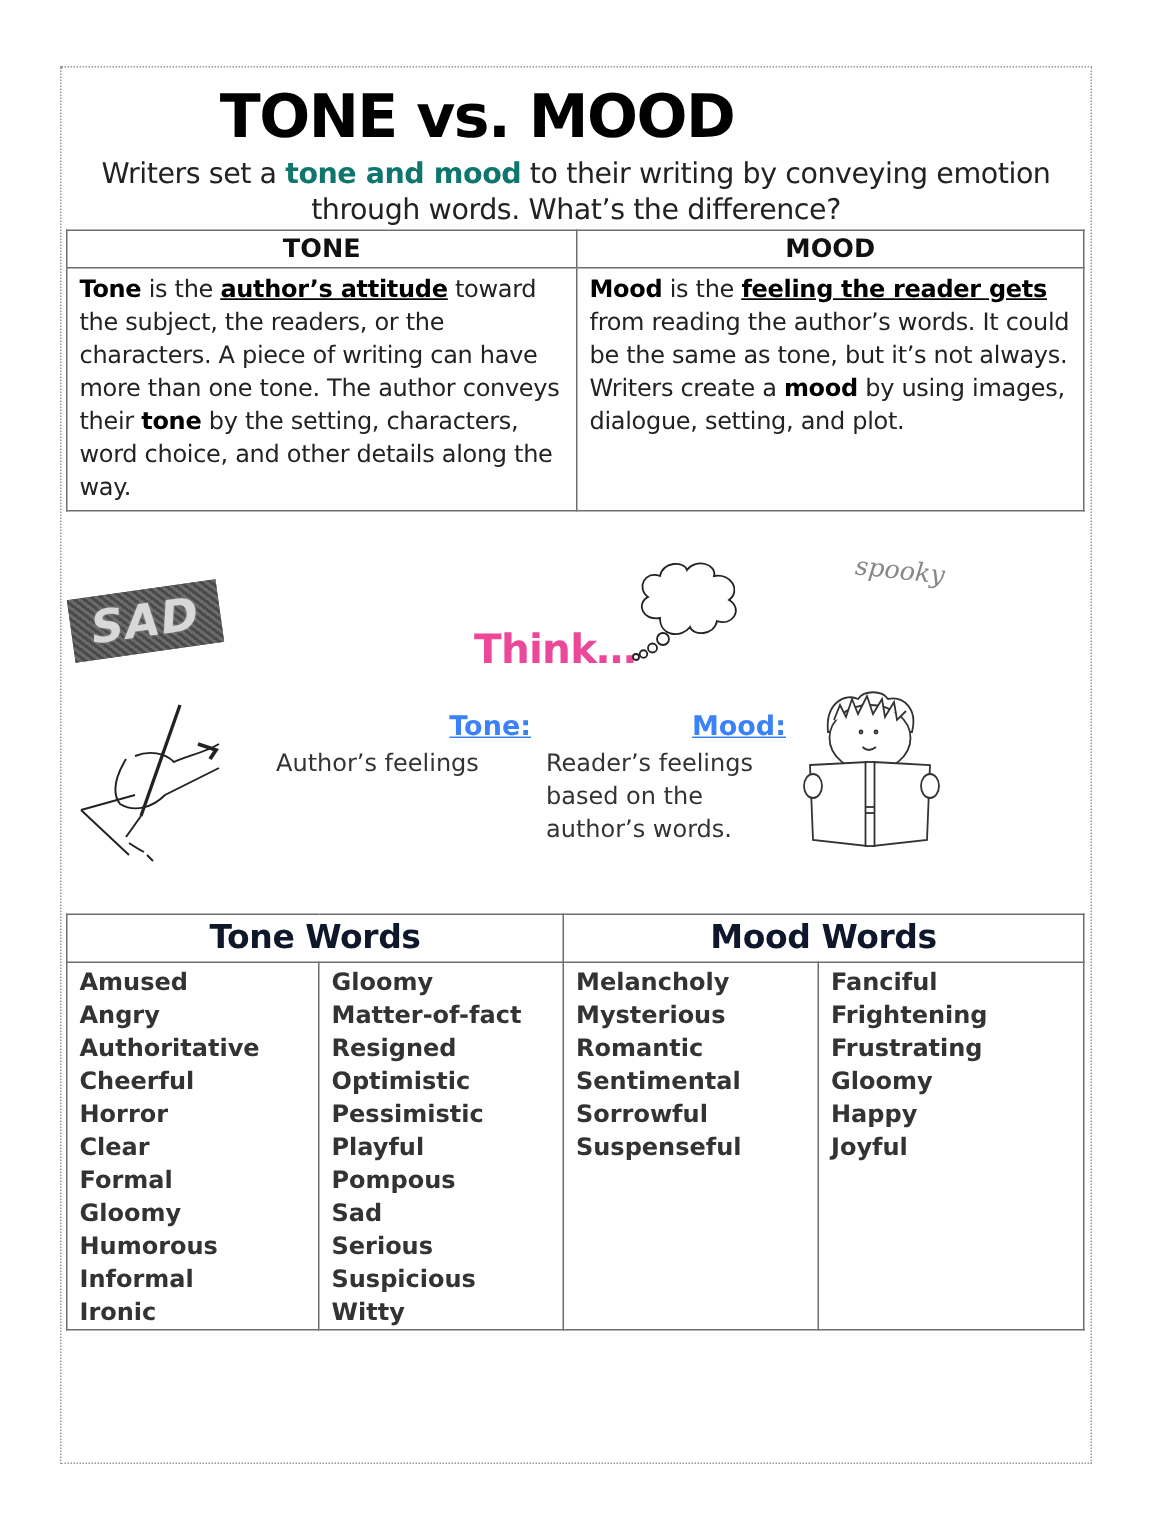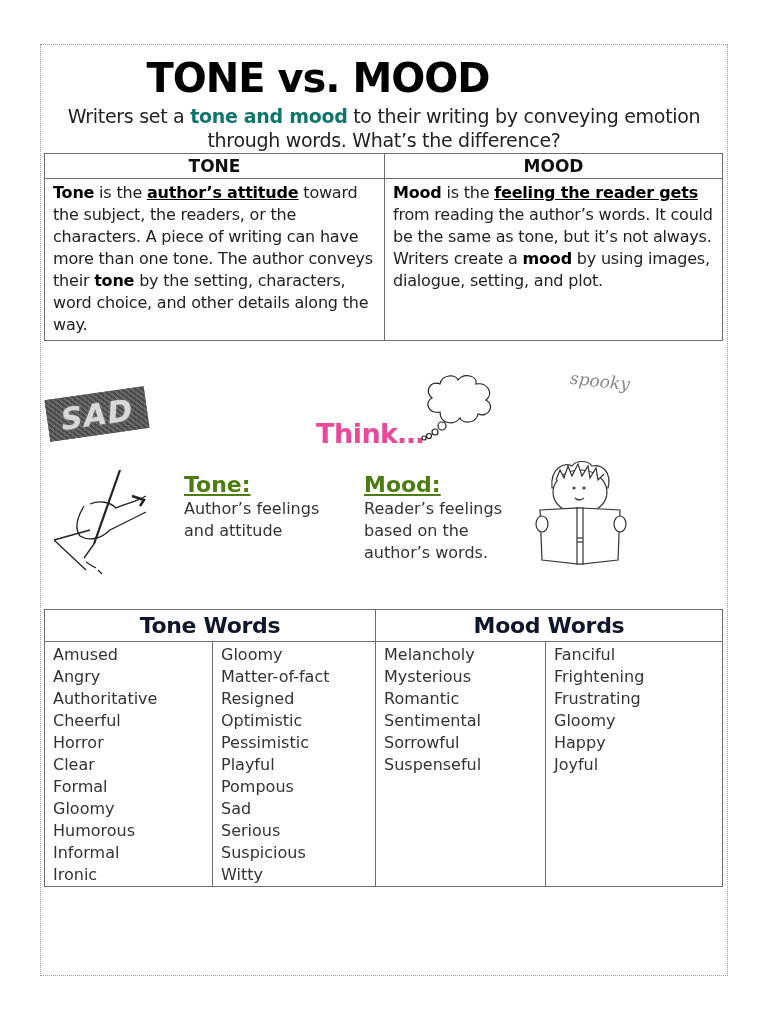--- a/index.html
+++ b/index.html
@@ -32,32 +32,32 @@
   .think { position:absolute; left:316px; top:418px; font-weight:bold; font-size:27px;
            color:#ec4899; letter-spacing:-0.5px; }
   .cloud { position:absolute; left:418px; top:372px; }
   .spooky { position:absolute; left:570px; top:371px; font-family:"DejaVu Serif", serif;
             font-size:17px; color:#888; font-style:italic; transform:rotate(6deg); }
 
   .hand { position:absolute; left:50px; top:466px; }
   .reader { position:absolute; left:532px; top:458px; }
 
   .col { position:absolute; top:473px; font-size:16px; line-height:22px; color:#333; }
-  .col .h { font-weight:bold; font-size:22px; text-decoration:underline; color:#4d7c0f;
-            text-align:left; line-height:24px; margin-bottom:1px; }
+  .col .h { font-weight:bold; font-size:18px; text-decoration:underline; color:#3b82f6;
+            text-align:right; line-height:24px; margin-bottom:1px; }
   .col.tone { left:184px; width:170px; }
   .col.mood { left:364px; width:160px; }
 
   table.words { position:absolute; left:44px; top:609px; width:679px; border-collapse:collapse; }
   table.words th, table.words td { border:1.5px solid #6e6e6e; }
   table.words th { font-size:22px; font-weight:bold; height:31px; padding:0; color:#0f172a;
                    letter-spacing:-0.3px; }
   table.words td { vertical-align:top; padding:2px 8px 0 8px; font-size:16px; line-height:22px;
                    color:#333; height:238px; }
-  table.words td div { white-space:nowrap; }
+  table.words td div { white-space:nowrap;font-weight:bold; }
 </style>
 </head>
 <body>
 
 <div class="page"></div>
 
 <div class="title">TONE vs. MOOD</div>
 <div class="subtitle"><span>Writers set a </span><b>tone and mood</b><span> to their writing by conveying emotion through words.  What’s the difference?</span></div>
 
 <table class="def">
@@ -99,21 +99,20 @@
     <path d="M82 30 L94 34 L90 40" stroke-width="2.5"></path>
     <path d="M4 74 L40 64 M4 74 L36 104"></path>
     <path d="M44 78 L34 92"></path>
     <path d="M36 96 Q42 100 46 102 M48 104 Q50 106 52 108"></path>
   </g>
 </svg>
 
 <div class="col tone">
   <div class="h">Tone:</div>
   <div>Author’s feelings</div>
-  <div>and attitude</div>
 </div>
 <div class="col mood">
   <div class="h">Mood:</div>
   <div>Reader’s feelings</div>
   <div>based on the</div>
   <div>author’s words.</div>
 </div>
 
 <svg class="reader" width="100" height="110" viewBox="0 0 100 110">
   <g fill="#fff" stroke="#333" stroke-width="1.2">

